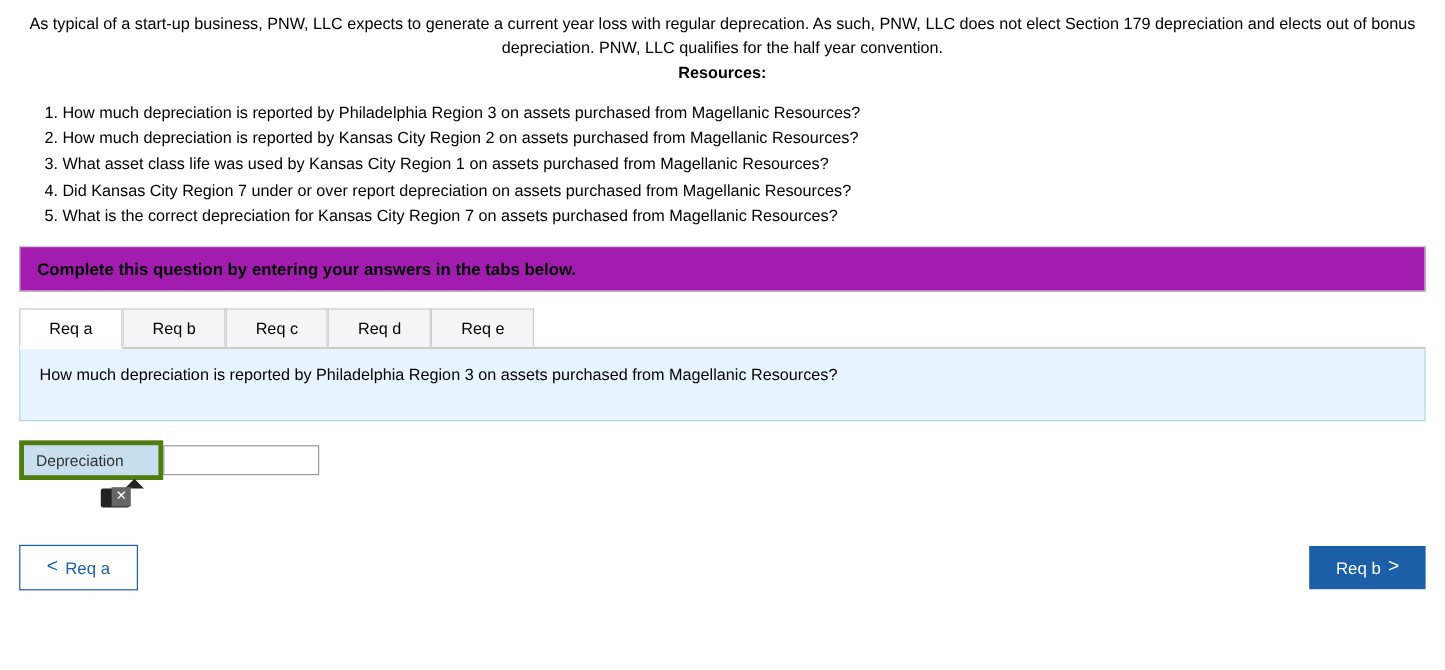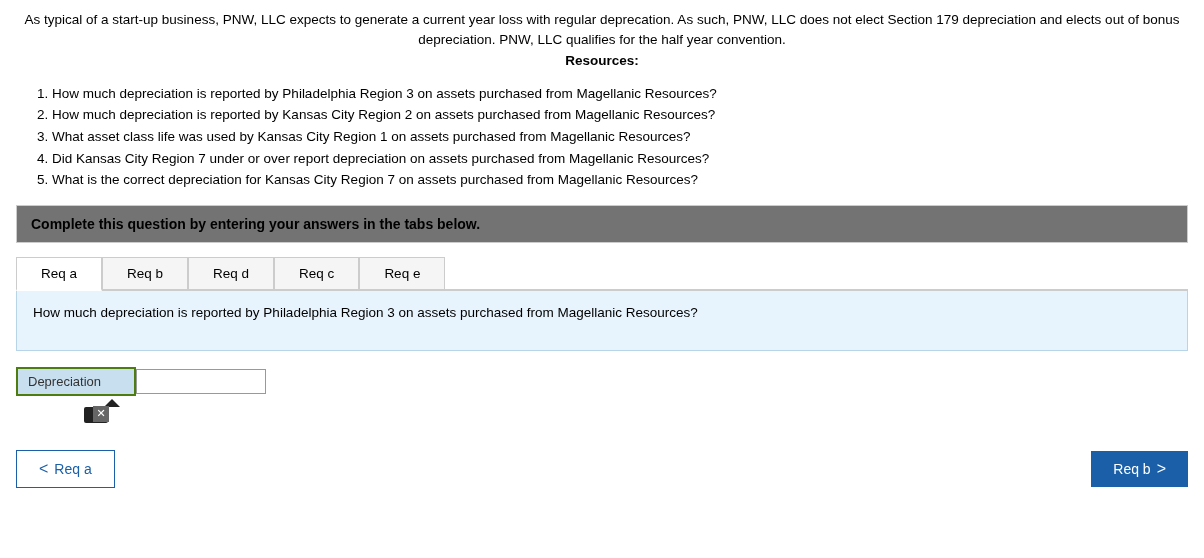--- a/index.html
+++ b/index.html
@@ -31,21 +31,21 @@
       margin-left: 36px;
       margin-bottom: 14px;
     }
 
     .question-list li {
       font-size: 13.5px;
       line-height: 1.6;
     }
 
     .instruction-box {
-      background: #737373;
+      background: #a21caf;
       border: 1px solid #ccc;
       padding: 10px 14px;
       margin-bottom: 14px;
       font-size: 14px;
     }
 
     .instruction-box strong {
       font-weight: bold;
     }
 
@@ -91,21 +91,21 @@
     .answer-row {
       display: flex;
       align-items: center;
       margin-bottom: 0;
       padding: 6px 0;
       position: relative;
     }
 
     .answer-label {
       background: #c8dff0;
-      border: 2px solid #4d7c0f;
+      border: 4px solid #4d7c0f;
       padding: 5px 10px;
       font-size: 13px;
       color: #333;
       min-width: 120px;
       text-align: left;
     }
 
     .answer-input {
       border: 1px solid #999;
       padding: 4px 6px;
@@ -208,24 +208,24 @@
   </div>
 
   <div class="tabs-container">
     <div class="tab active">
       <span>Req a</span>
     </div>
     <div class="tab">
       <span>Req b</span>
     </div>
     <div class="tab">
+      <span>Req c</span>
+    </div>
+    <div class="tab">
       <span>Req d</span>
-    </div>
-    <div class="tab">
-      <span>Req c</span>
     </div>
     <div class="tab">
       <span>Req e</span>
     </div>
   </div>
 
   <div class="tab-content-area">
     <span>How much depreciation is reported by Philadelphia Region 3 on assets purchased from Magellanic Resources?</span>
   </div>
 

